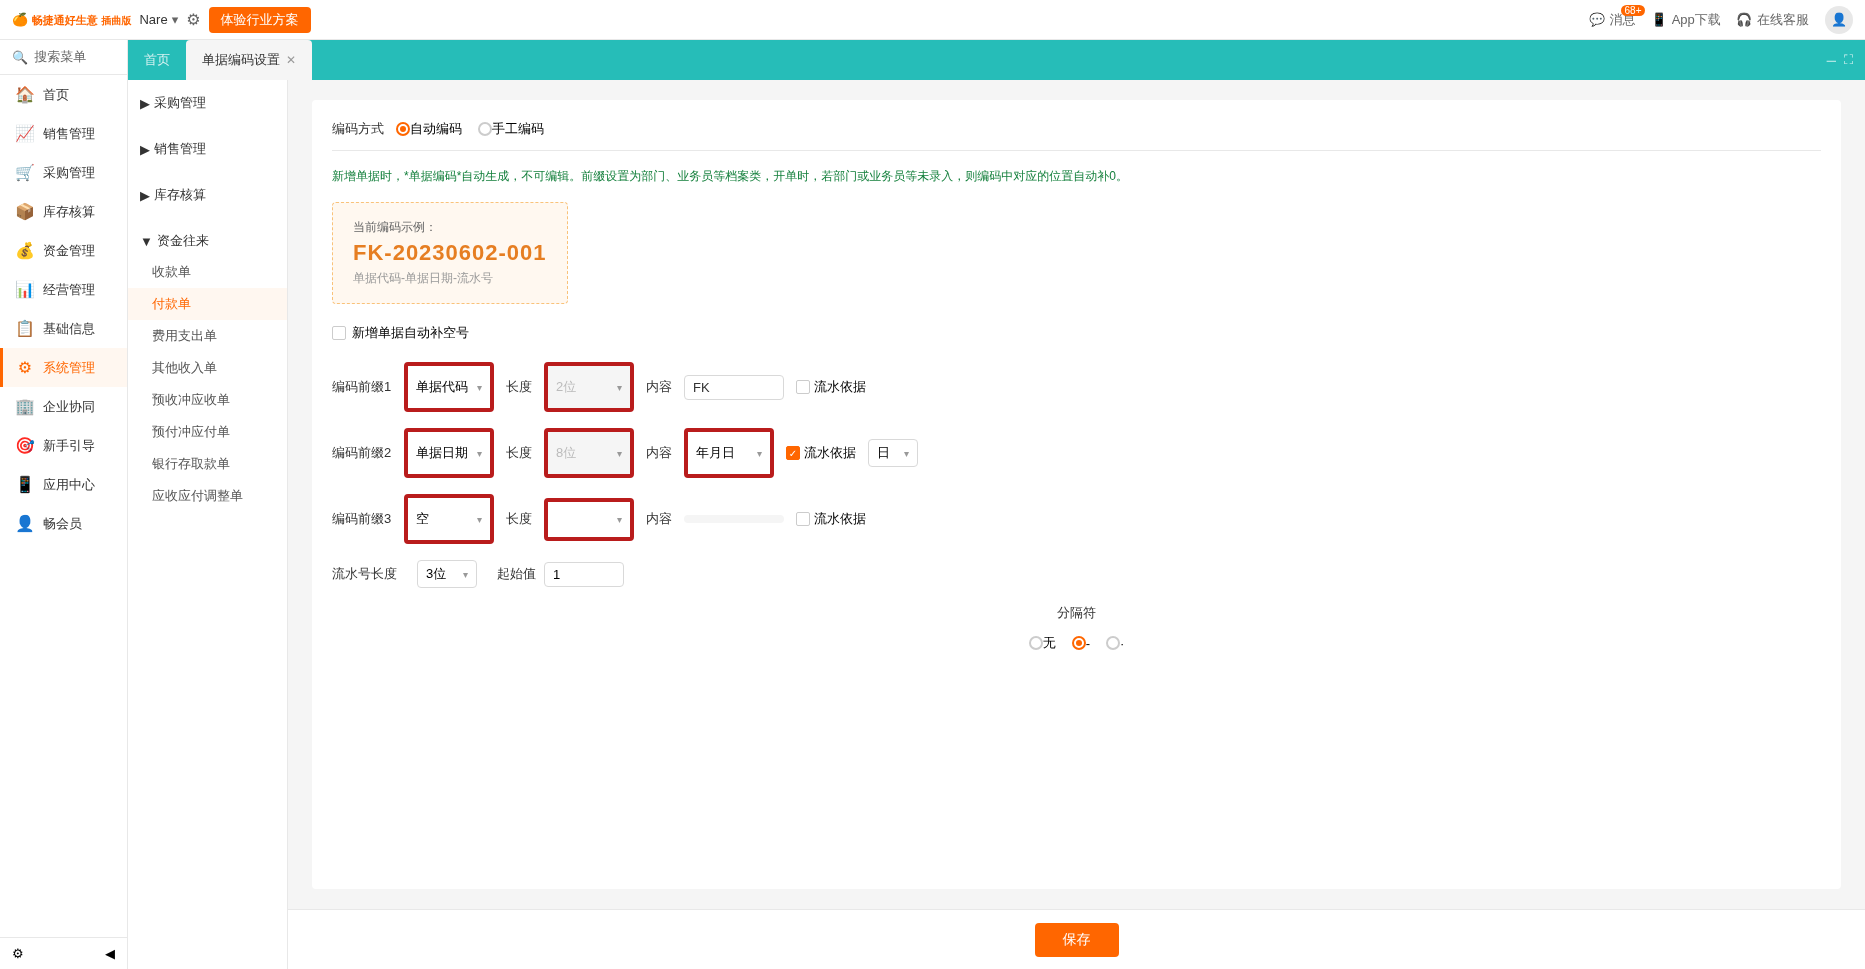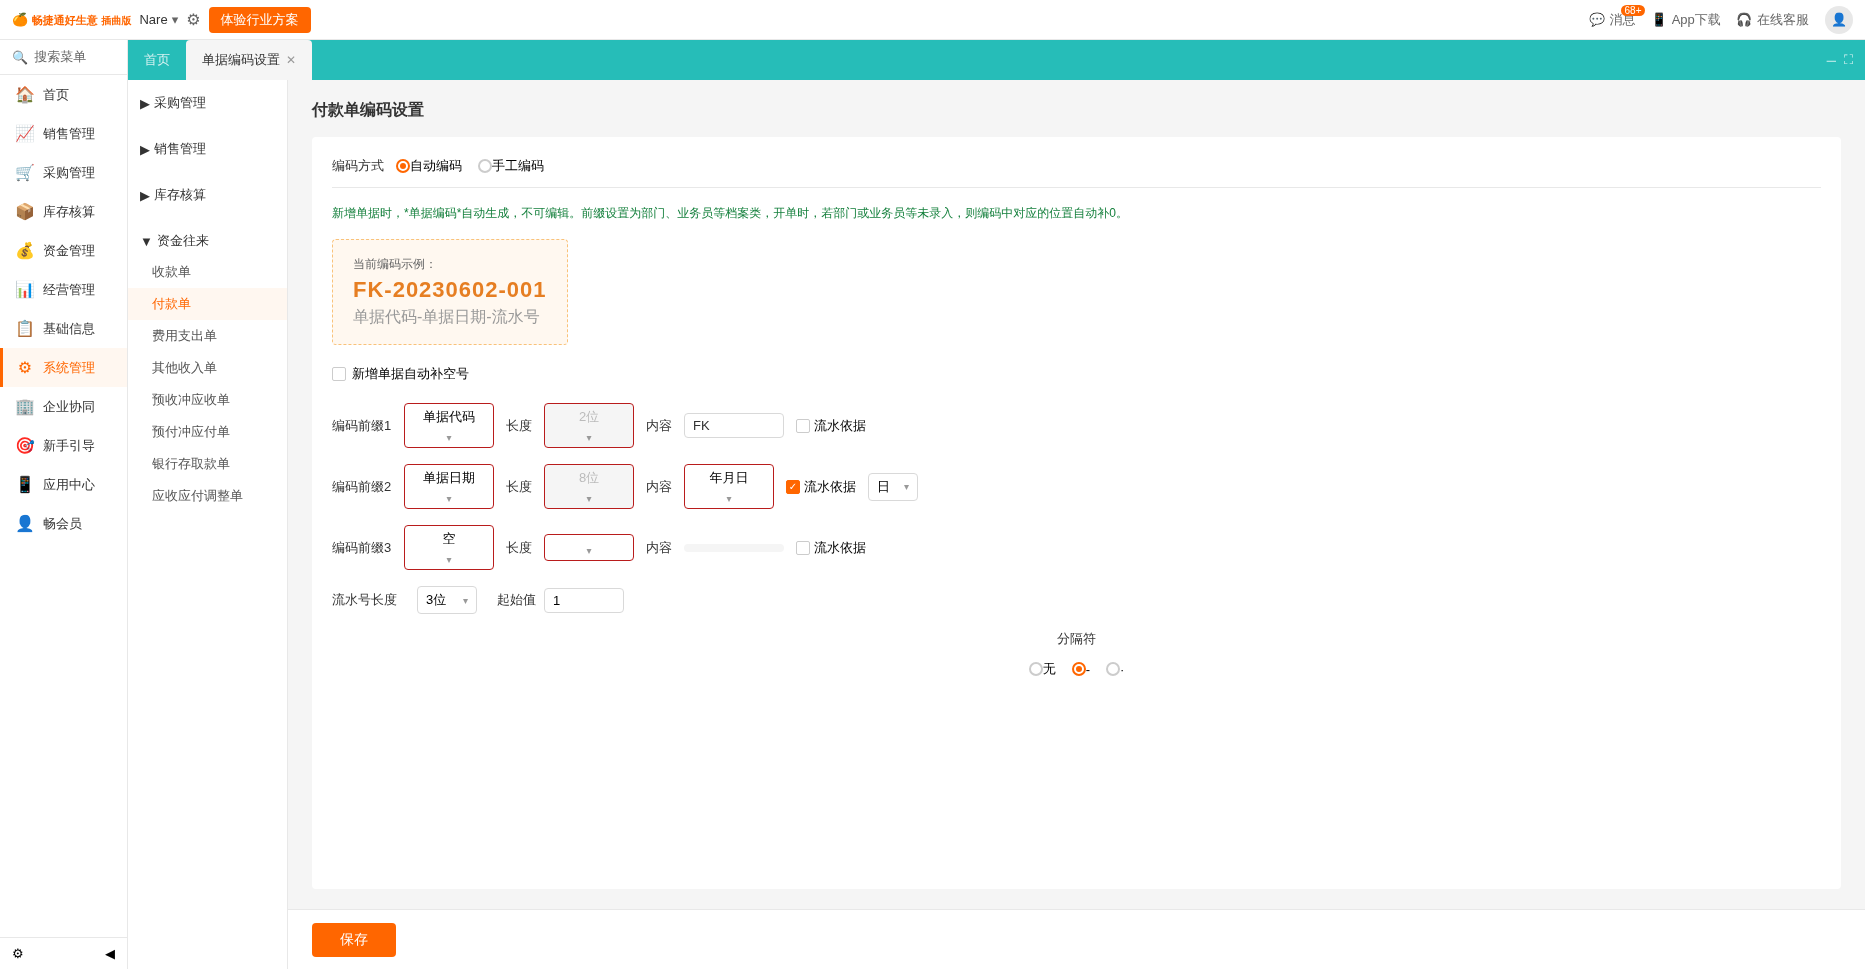--- a/index.html
+++ b/index.html
@@ -167,46 +167,45 @@
     
     .preview-box {
       border: 1.5px dashed #f9c27a;
       background: #fff8f0;
       border-radius: 4px;
       padding: 16px 20px;
       display: inline-block;
       margin-bottom: 20px;
     }
     .preview-code { font-size: 22px; font-weight: bold; color: #e67e22; letter-spacing: 1px; }
-    .preview-desc { font-size: 16px; color: #999; margin-top: 4px; }
+    .preview-desc { font-size: 12px; color: #999; margin-top: 4px; }
 
     
     .checkbox-row { display: flex; align-items: center; gap: 6px; margin-bottom: 20px; }
     .checkbox-box { width: 14px; height: 14px; border: 1px solid #ccc; border-radius: 2px; cursor: pointer; }
 
     
     .config-row {
       display: flex;
       align-items: center;
       gap: 12px;
       margin-bottom: 16px;
     }
     .config-label { width: 60px; color: #333; flex-shrink: 0; }
     .config-select {
-      border: 1px solid #b91c1c;
-      border-radius: 4px;
-      padding: 4px 8px;
+      border: 4px solid #b91c1c;
+      border-radius: 4px;
+      padding: 12px 8px;
       min-width: 90px;
       display: flex;
       align-items: center;
       justify-content: space-between;
       cursor: pointer;
       background: #fff;
       gap: 6px;
-      flex-direction: column;
     }
     .config-select-disabled {
       background: #f5f5f5;
       color: #bbb;
     }
     .config-length-label { color: #333; }
     .config-content-label { color: #333; }
     .config-content-val {
       border: 1px solid #d9d9d9;
       border-radius: 4px;
@@ -251,21 +250,21 @@
     .separator-row { display: flex; align-items: center; gap: 12px; margin-bottom: 16px; flex-direction: column; }
     .separator-label { color: #333; }
 
     
     .bottom-bar {
       height: 60px;
       background: #fff;
       border-top: 1px solid #e8e8e8;
       display: flex;
       align-items: center;
-      justify-content: flex-start;
+      justify-content: center;
       padding: 0 24px;
       flex-shrink: 0;
     }
     .save-btn {
       background: #f60;
       color: #fff;
       border: none;
       border-radius: 4px;
       padding: 8px 28px;
       font-size: 14px;
@@ -434,21 +433,20 @@
           <div class="second-sidebar-item">其他收入单</div>
           <div class="second-sidebar-item">预收冲应收单</div>
           <div class="second-sidebar-item">预付冲应付单</div>
           <div class="second-sidebar-item">银行存取款单</div>
           <div class="second-sidebar-item">应收应付调整单</div>
         </div>
       </div>
 
       <div style="flex:1;display:flex;flex-direction:column;overflow:hidden;">
         <div class="main-content">
-          <div class="page-title">付款单编码设置</div>
 
           <div class="card">
             
             <div class="encode-type-row">
               <span class="encode-type-label">编码方式</span>
               <div class="radio-group">
                 <div class="radio-item">
                   <div class="radio-dot checked"></div>
                   <span>自动编码</span>
                 </div>

